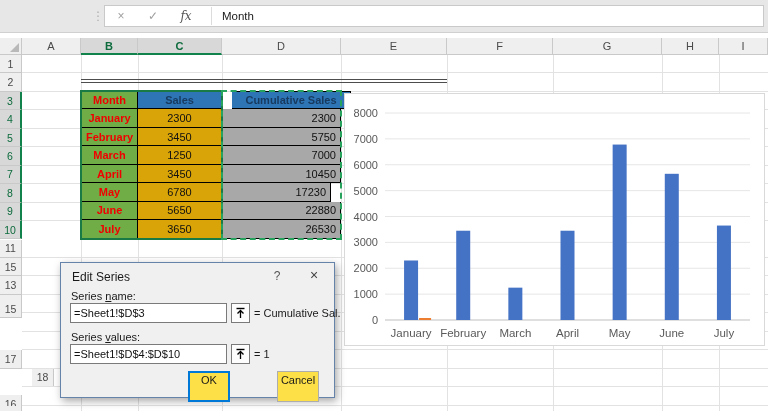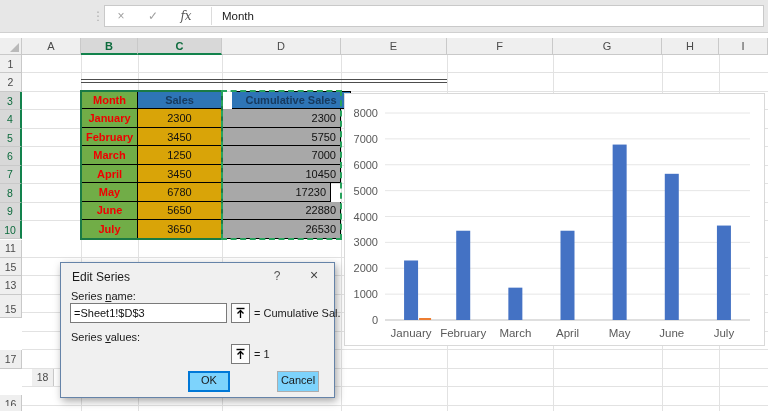--- a/index.html
+++ b/index.html
@@ -77,21 +77,21 @@
     text-align:center; font-size:14px; color:#444; }
   .dlg-label { position:absolute; left:10px; }
   .dlg-label .mn { text-decoration:underline; }
   .dlg-input { position:absolute; left:9px; width:157px; height:20px;
     border:1px solid #7a7a7a; background:#fff; font-size:11px;
     font-family:"Liberation Sans", sans-serif; padding:0 3px; color:#111; }
   .collapse-btn { position:absolute; left:170px; width:19px; height:20px;
     background:#fdfdfd; border:1px solid #7a7a7a; display:flex;
     align-items:center; justify-content:center; }
   .dlg-result { position:absolute; left:193px; white-space:nowrap; }
-  .dlg-btn { position:absolute; top:108px; width:42px; height:21px; background:#7dd3fc;
+  .dlg-btn { position:absolute; top:108px; width:42px; height:31px; background:#fde047;
     border:1px solid #adadad; font-size:11px; text-align:center; line-height:17px; }
   .dlg-btn.ok { left:127px; border-color:#0078d7; box-shadow:inset 0 0 0 1px #0078d7; }
   .dlg-btn.cancel { left:216px; }
 </style>
 </head>
 <body>
 
 <div class="app">
 
   <div class="topbar">
@@ -230,20 +230,21 @@
     <input class="dlg-input" style="top: 40px;" value="=Sheet1!$D$3">
     <div class="collapse-btn" style="top:40px">
       <svg width="11" height="12" viewBox="0 0 11 12">
         <path d="M1.5 1.5 H9.5" stroke="#000" stroke-width="1.4" fill="none"></path>
         <path d="M5.5 11 V4 M2.5 6.5 L5.5 3.5 L8.5 6.5" stroke="#000" stroke-width="1.3" fill="none"></path>
       </svg>
     </div>
     <div class="dlg-result" style="top:44px">= Cumulative Sal.</div>
 
     <div class="dlg-label" style="top:68px"><span>Series </span><span class="mn">v</span><span>alues:</span></div>
+    <input class="dlg-input" style="top: 81px;" value="=Sheet1!$D$4:$D$10">
     <div class="collapse-btn" style="top:81px">
       <svg width="11" height="12" viewBox="0 0 11 12">
         <path d="M1.5 1.5 H9.5" stroke="#000" stroke-width="1.4" fill="none"></path>
         <path d="M5.5 11 V4 M2.5 6.5 L5.5 3.5 L8.5 6.5" stroke="#000" stroke-width="1.3" fill="none"></path>
       </svg>
     </div>
     <div class="dlg-result" style="top:85px">= 1</div>
 
     <div class="dlg-btn ok">OK</div>
     <div class="dlg-btn cancel">Cancel</div>

